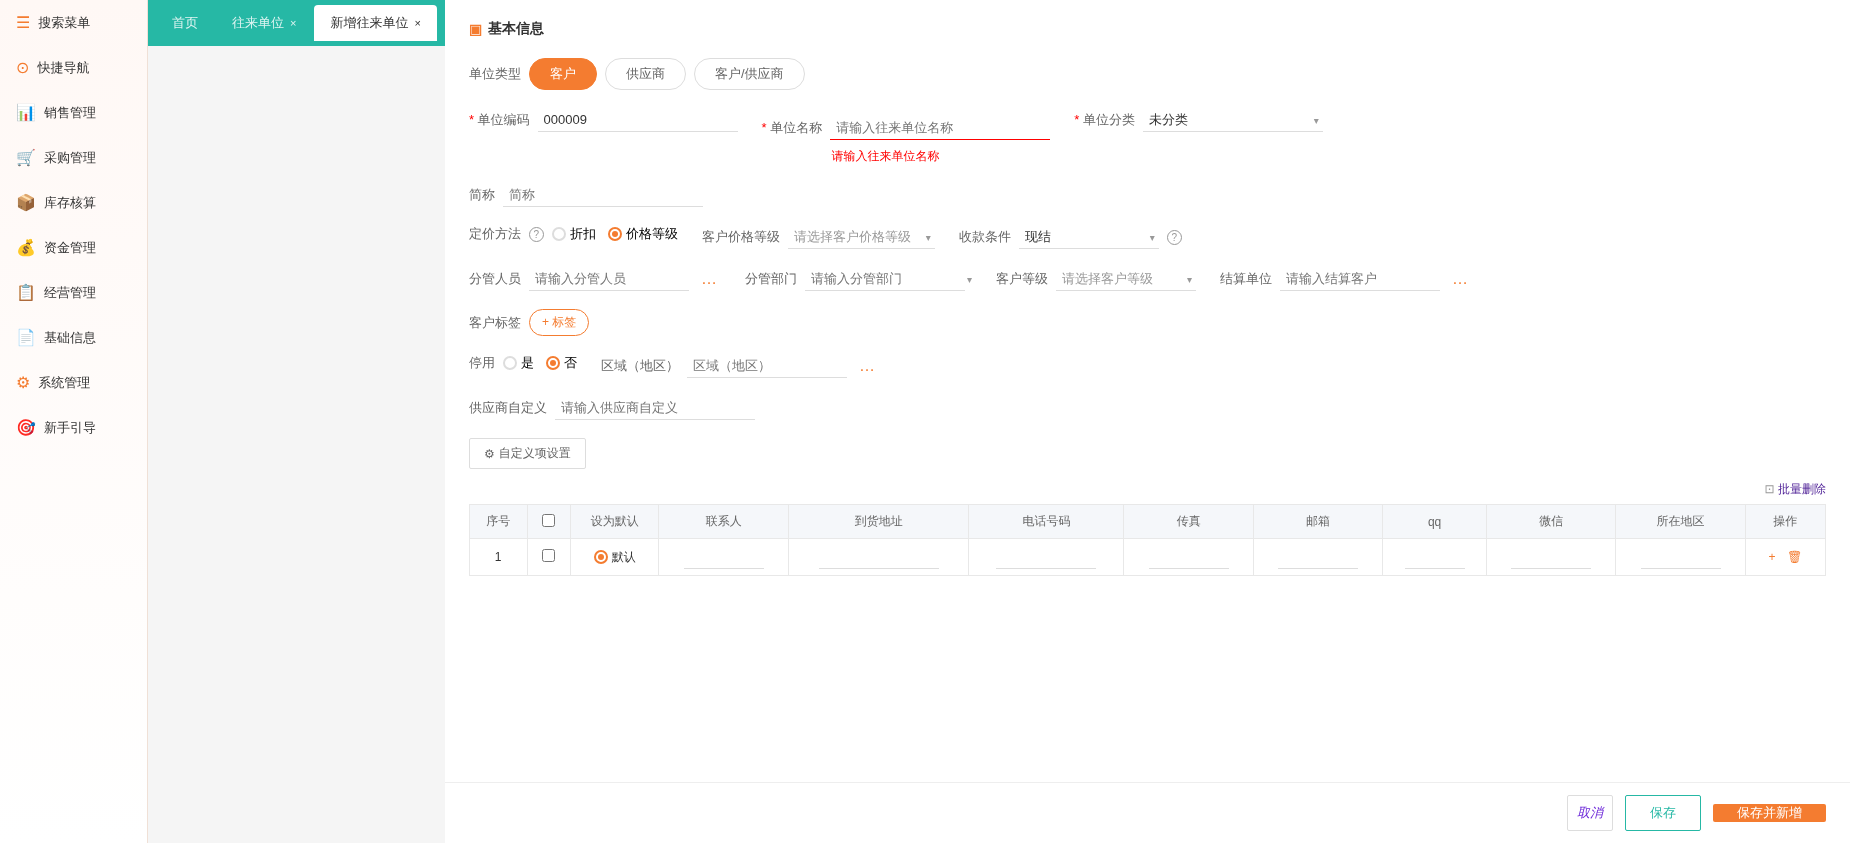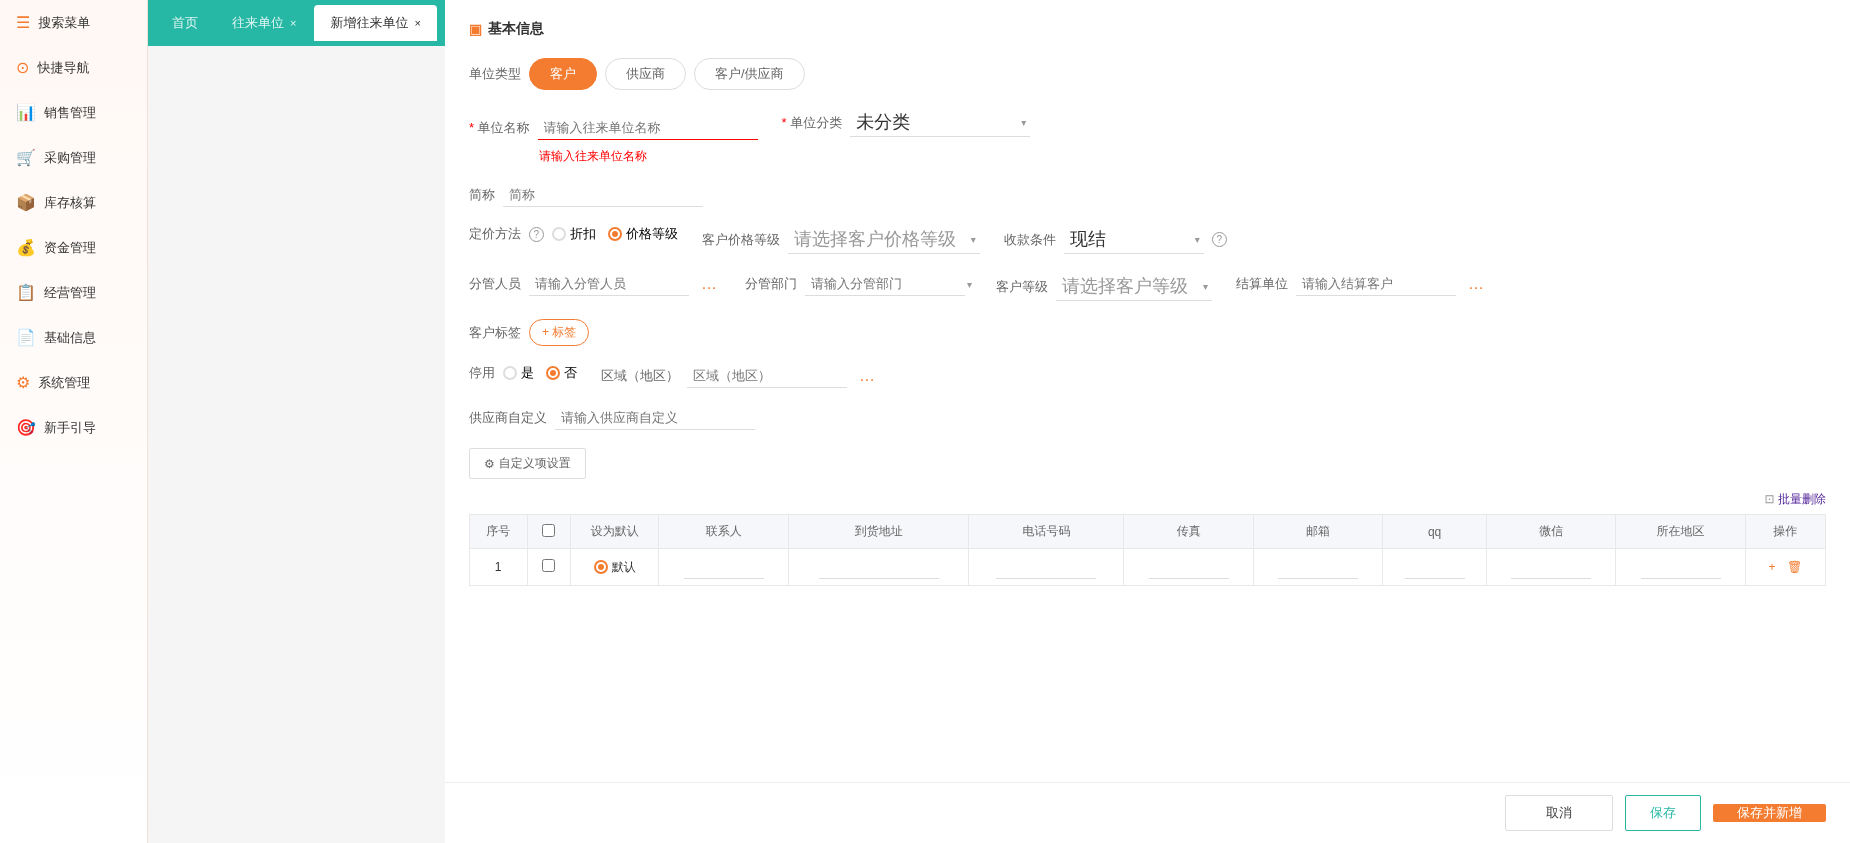--- a/index.html
+++ b/index.html
@@ -132,21 +132,21 @@
     
     .select-wrapper {
       position: relative;
       display: inline-flex;
       align-items: center;
     }
     .select-field {
       border: none;
       border-bottom: 1px solid #ddd;
       padding: 4px 24px 4px 6px;
-      font-size: 18px;
+      font-size: 13px;
       background: transparent;
       outline: none;
       appearance: none;
       min-width: 140px;
       color: #999;
       cursor: pointer;
     }
     .select-arrow { position: absolute; right: 4px; color: #999; font-size: 10px; pointer-events: none; }
 
     
@@ -223,27 +223,28 @@
       display: flex;
       justify-content: flex-end;
       align-items: center;
       padding: 12px 24px;
       background: white;
       border-top: 1px solid #eee;
       gap: 12px;
       flex-shrink: 0;
     }
     .btn-cancel {
-      padding: 8px 40px;
+      padding: 8px 9px;
       border: 1px solid #ddd;
       background: white;
-      color: #404040;
+      color: #6d28d9;
       border-radius: 2px;
       cursor: pointer;
       font-size: 13px;
+      font-style: italic;
     }
     .btn-save {
       padding: 8px 24px;
       border: 1px solid #26b8a5;
       background: white;
       color: #26b8a5;
       border-radius: 2px;
       cursor: pointer;
       font-size: 13px;
     }
@@ -365,20 +366,24 @@
           <span class="form-label">单位类型</span>
           <div class="type-btn-group">
             <button class="type-btn active">客户</button>
             <button class="type-btn">供应商</button>
             <button class="type-btn">客户/供应商</button>
           </div>
         </div>
       </div>
 
       <div class="form-row">
+        <div class="form-group">
+          <span class="form-label required">单位编码</span>
+          <input class="form-input" style="width: 200px;" type="text" value="000009">
+        </div>
         <div class="form-group" style="flex-direction:column; align-items:flex-start;">
           <div style="display:flex; align-items:center; gap:8px;margin-top:8px;">
             <span class="form-label required">单位名称</span>
             <input class="form-input error" style="width: 220px;" type="text" placeholder="请输入往来单位名称">
           </div>
           <div style="margin-left:70px;">
             <span class="error-msg">请输入往来单位名称</span>
           </div>
         </div>
         <div class="form-group">

